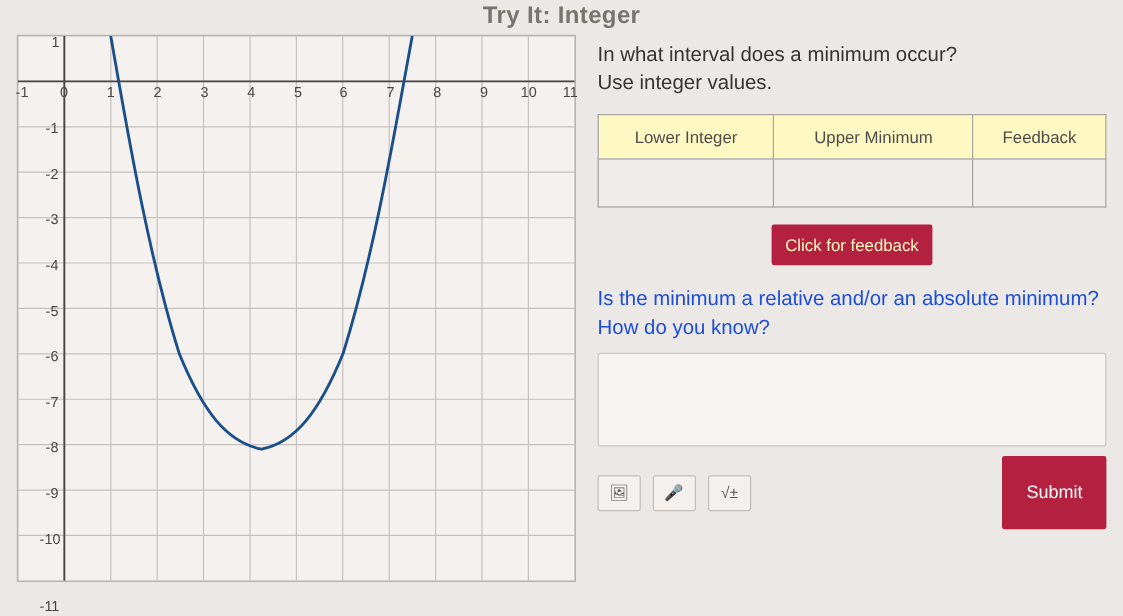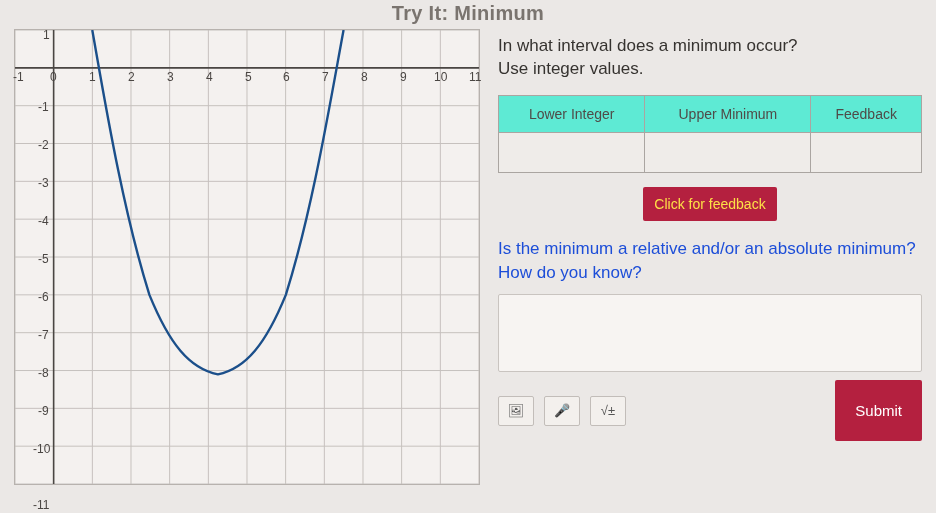--- a/index.html
+++ b/index.html
@@ -6,33 +6,33 @@
 body{font-family:Arial,Helvetica,sans-serif;background:#ebe8e6;width:936px;height:513px;overflow:hidden;color:#3a3736}
 .page-title{text-align:center;font-size:20px;color:#7a746f;font-weight:700;padding:2px 0 0;letter-spacing:.3px}
 .wrap{display:flex;gap:18px;padding:4px 14px 8px}
 .left{flex:0 0 466px}
 .right{flex:1;padding-top:6px}
 .graph{position:relative;width:466px;height:456px;background:#f4f1ef;border:1px solid #b7b2ae}
 .graph svg{position:absolute;inset:0}
 .axis-lbl{position:absolute;font-size:12px;color:#4a4643;user-select:none}
 .q{font-size:17px;color:#363330;line-height:1.35;margin-bottom:14px}
 table.ans{width:100%;border-collapse:collapse;margin-bottom:14px;background:#e3dfdc}
-table.ans th{font-weight:400;font-size:14px;color:#4f4b48;padding:10px 6px;border:1px solid #aaa5a1;background:#5eead4;text-align:center}
+table.ans th{font-weight:400;font-size:14px;color:#4f4b48;padding:10px 6px;border:1px solid #aaa5a1;background:#fef9c3;text-align:center}
 table.ans td{height:40px;border:1px solid #aaa5a1;background:#efece9}
-.fb-btn{display:block;margin:0 auto 16px;background:#b4203f;color:#fde047;border:none;padding:9px 11px;font-size:14px;cursor:pointer;border-radius:2px}
+.fb-btn{display:block;margin:0 auto 16px;background:#b4203f;color:#fef9c3;border:none;padding:9px 11px;font-size:14px;cursor:pointer;border-radius:2px}
 .q2{font-size:17px;color:#1d4ed8;line-height:1.4;margin-bottom:10px}
 .txtbox{width:100%;height:78px;background:#f7f4f2;border:1px solid #c9c4c0;border-radius:2px;margin-bottom:8px}
 .toolbar{display:flex;align-items:center;gap:10px}
 .tbtn{width:36px;height:30px;border:1px solid #c2bdb9;background:#f3f0ed;display:flex;align-items:center;justify-content:center;font-size:13px;color:#555;cursor:pointer;border-radius:2px}
 .submit{margin-left:auto;background:#b4203f;color:#fff;border:none;padding:22px 20px;font-size:15px;cursor:pointer;border-radius:2px}
 </style>
 </head>
 <body>
 
-<div class="page-title">Try It: Minimum</div>
+<div class="page-title">Try It: Integer</div>
 
 <div class="wrap">
   <div class="left">
     <div class="graph">
       <svg viewBox="0 0 466 456">
 
         <g stroke="#c6c1bd" stroke-width="1">
 
           <line x1="0" y1="0" x2="0" y2="456"></line>
           <line x1="38.8" y1="0" x2="38.8" y2="456"></line>

